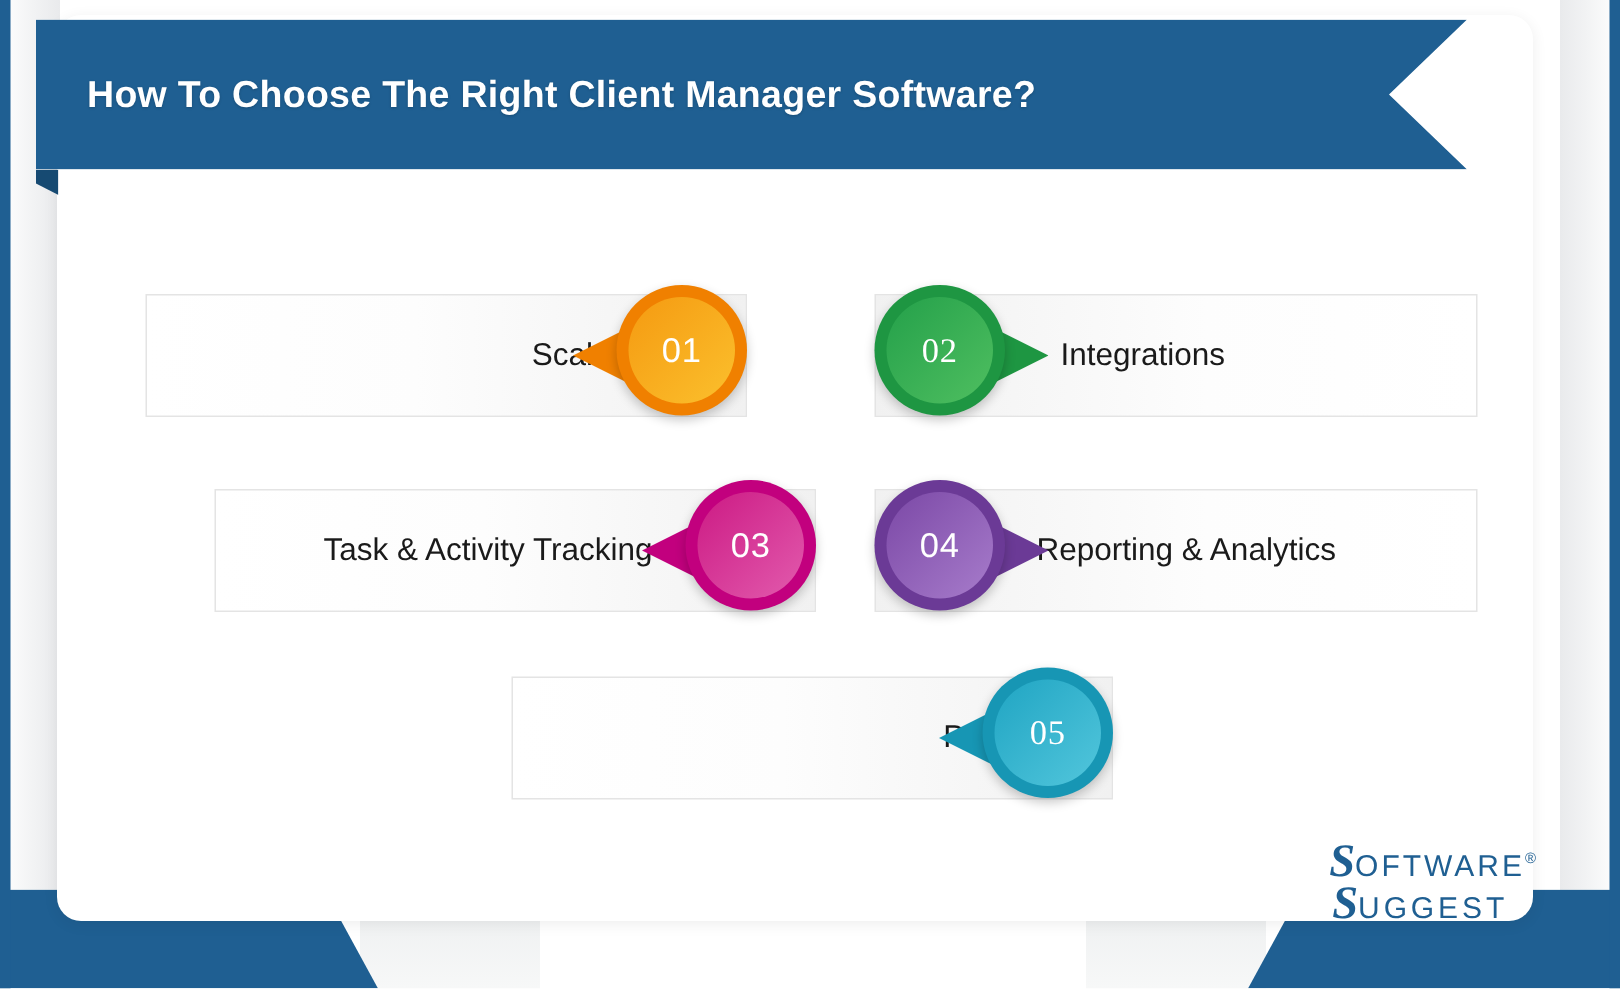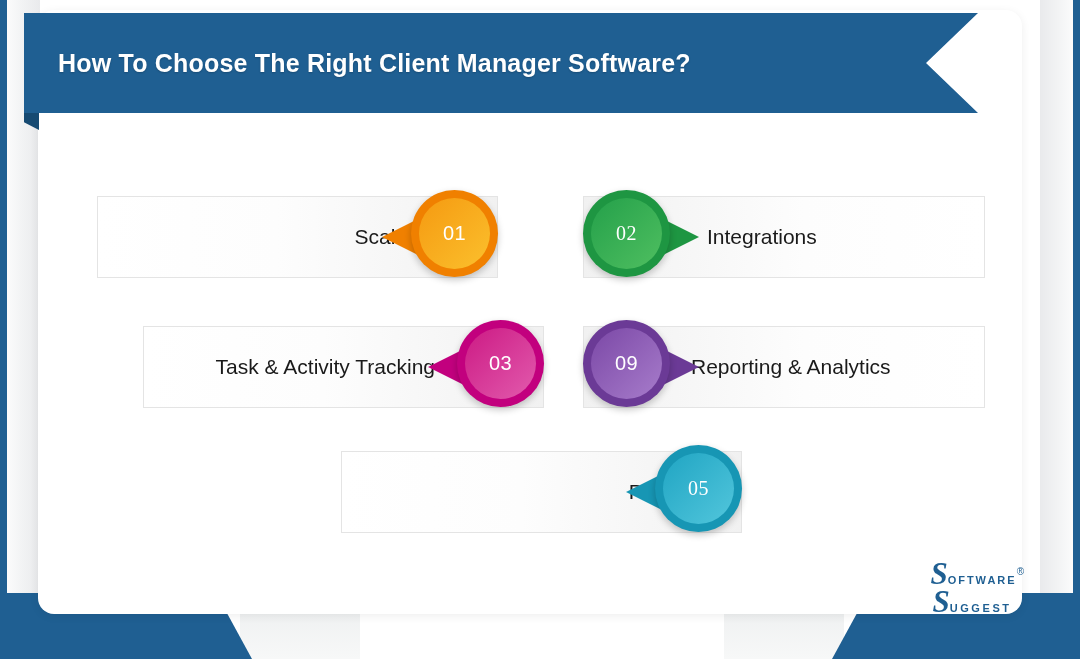--- a/index.html
+++ b/index.html
@@ -104,42 +104,42 @@
   }
   .badge .disc {
     position:absolute; left:7px; top:0; width:87px; height:87px;
     border-radius:50%;
     display:flex; align-items:center; justify-content:center;
     box-shadow:0 3px 7px rgba(0,0,0,.22);
   }
   .badge .inner {
     width:71px; height:71px; border-radius:50%;
     display:flex; align-items:center; justify-content:center;
-    color:#ffffff; font-size:20px; letter-spacing:.5px;
+    color:#ffffff; font-size:23px; letter-spacing:.5px;
   }
   
   .step:not(.flip) .badge .tail {
     left:-22px;
     clip-path:polygon(100% 0, 100% 100%, 0 50%);
   }
   .step.flip .badge .tail {
     right:-22px;
     clip-path:polygon(0 0, 0 100%, 100% 50%);
   }
   .step.flip .badge .disc { left:0; }
 
   
   .logo {
     position:absolute; right:56px; bottom:42px;
     color:#1f5f92; text-align:left; line-height:1;
   }
   .logo .l1, .logo .l2 { display:flex; align-items:baseline; }
   .logo .cap { font-size:31px; font-family:"Liberation Serif", serif; font-style:italic; font-weight:bold; }
   .logo .rest {
-    font-size:11px; letter-spacing:2.0px; font-weight:bold;
+    font-size:20px; letter-spacing:2.0px; font-weight:normal;
     font-variant:small-caps; text-transform:uppercase;
   }
   .logo .reg { font-size:10px; vertical-align:super; position:relative; top:-9px; }
   .logo .l2 { margin-top:-3px; margin-left:2px; }
   .logo .l2 .rest { letter-spacing:2.6px; }
 </style>
 </head>
 <body>
 
 <div id="stage">
@@ -197,21 +197,21 @@
         </div>
       </div>
     </div>
 
     <div class="step flip" style="left:583px; top:326px; width:402px;">
       <div class="box" style="left:0; width:402px;"></div>
       <div class="label" style="left:108px; width:278px;">Reporting &amp; Analytics</div>
       <div class="badge" style="left:0;">
         <div class="tail" style="background: rgb(107, 58, 150);"></div>
         <div class="disc" style="background: rgb(107, 58, 150);">
-          <div class="inner" style="background: linear-gradient(135deg, rgb(123, 72, 166) 0%, rgb(167, 124, 203) 100%);">09</div>
+          <div class="inner" style="background: linear-gradient(135deg, rgb(123, 72, 166) 0%, rgb(167, 124, 203) 100%);">04</div>
         </div>
       </div>
     </div>
 
     <div class="step" style="left:341px; top:451px; width:401px;">
       <div class="box" style="left:0; width:401px;"></div>
       <div class="label" style="left:0; width:352px;">Pricing</div>
       <div class="badge" style="left:307px;">
         <div class="tail" style="background: rgb(23, 150, 180);"></div>
         <div class="disc" style="background: rgb(23, 150, 180);">

